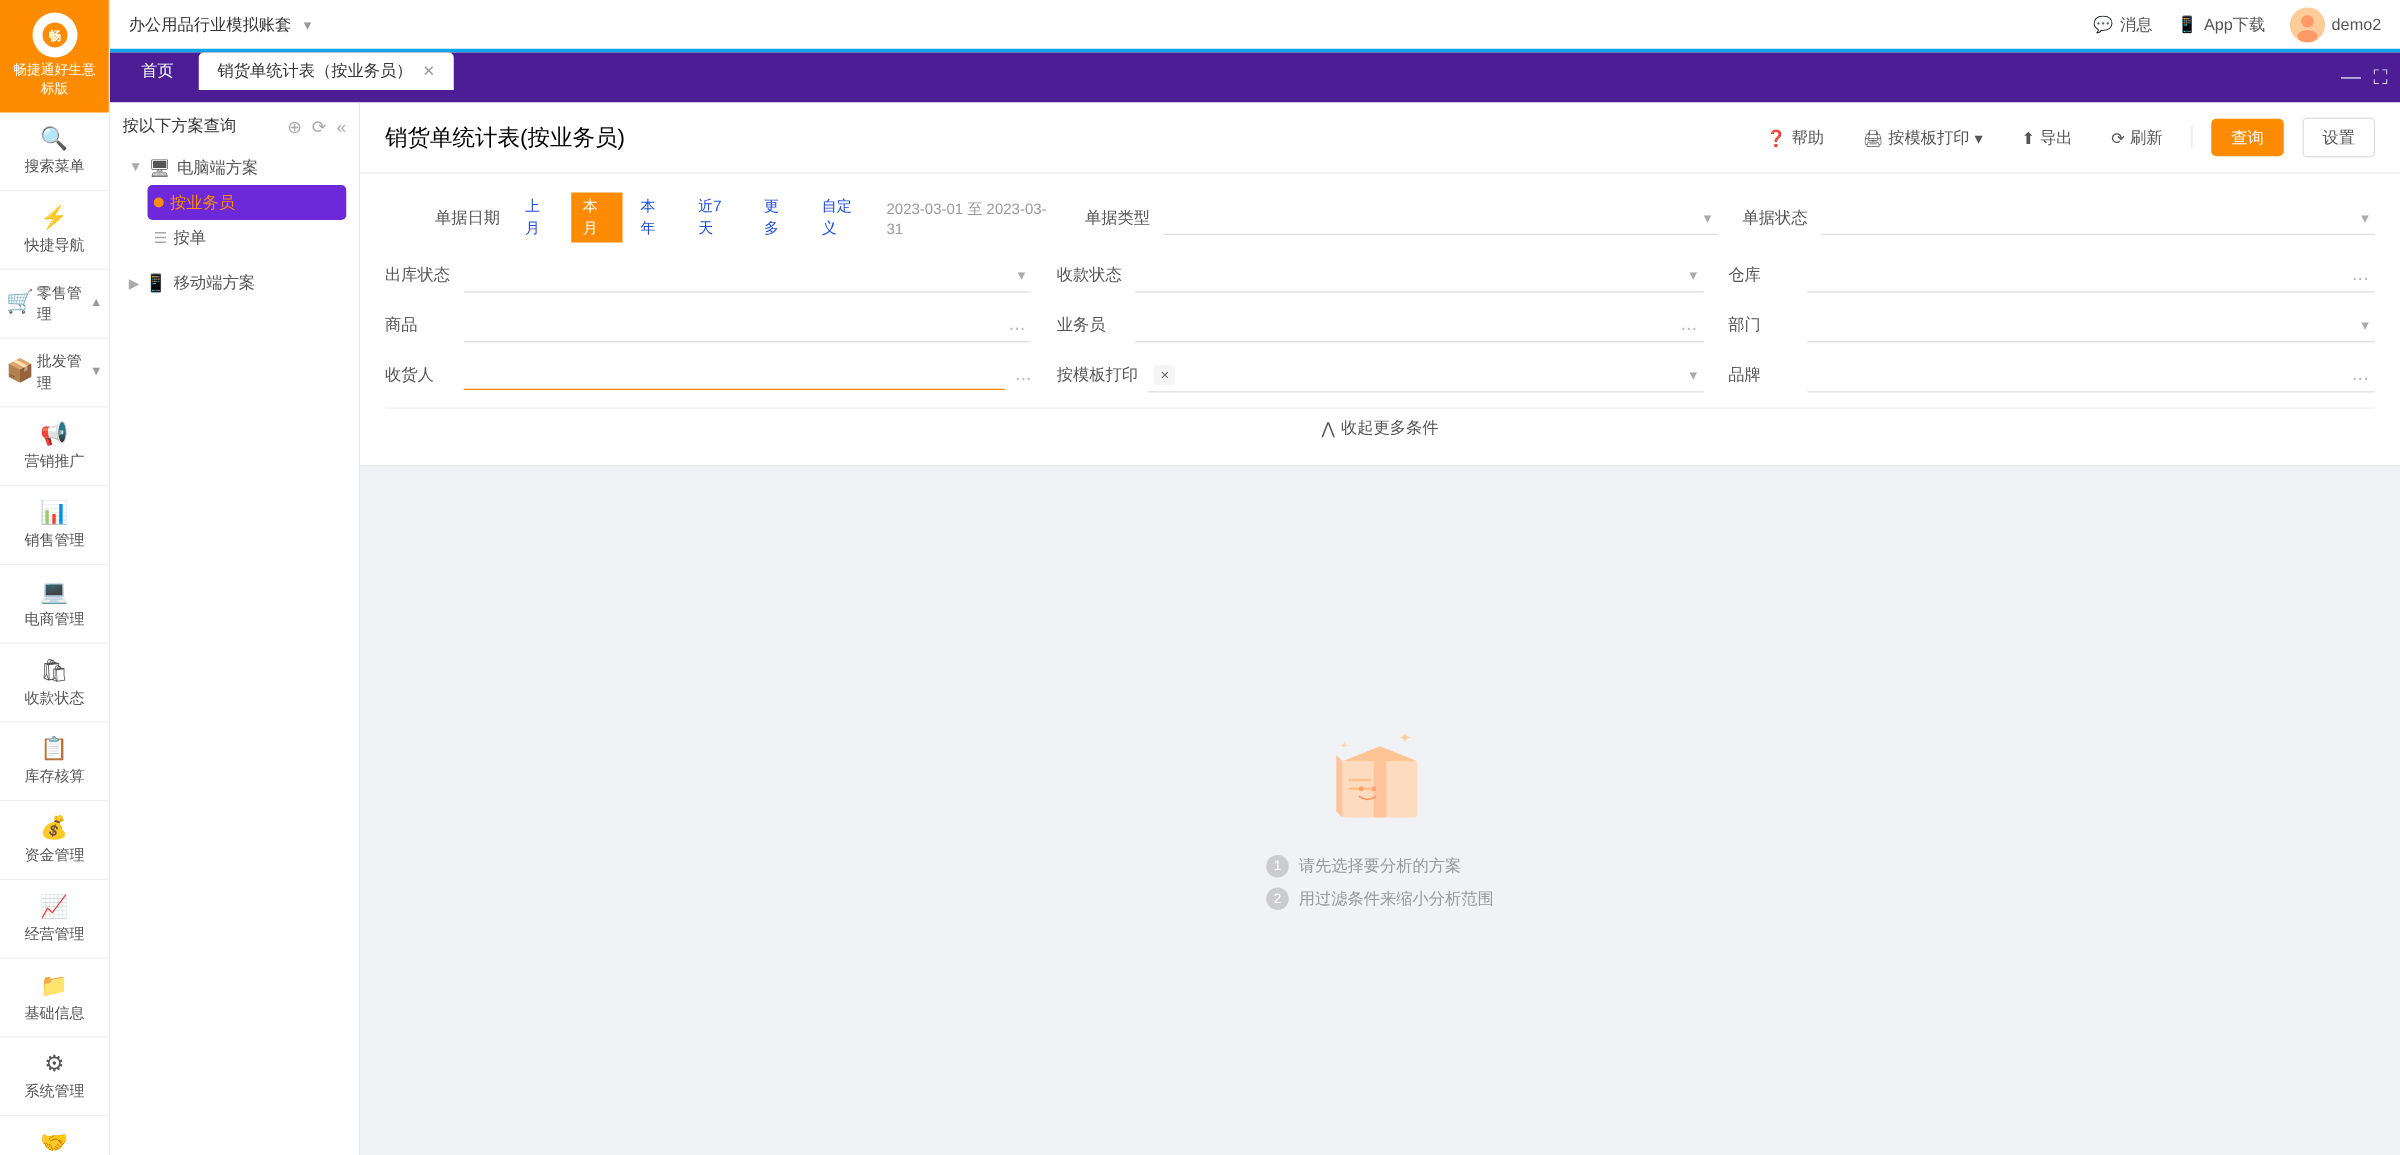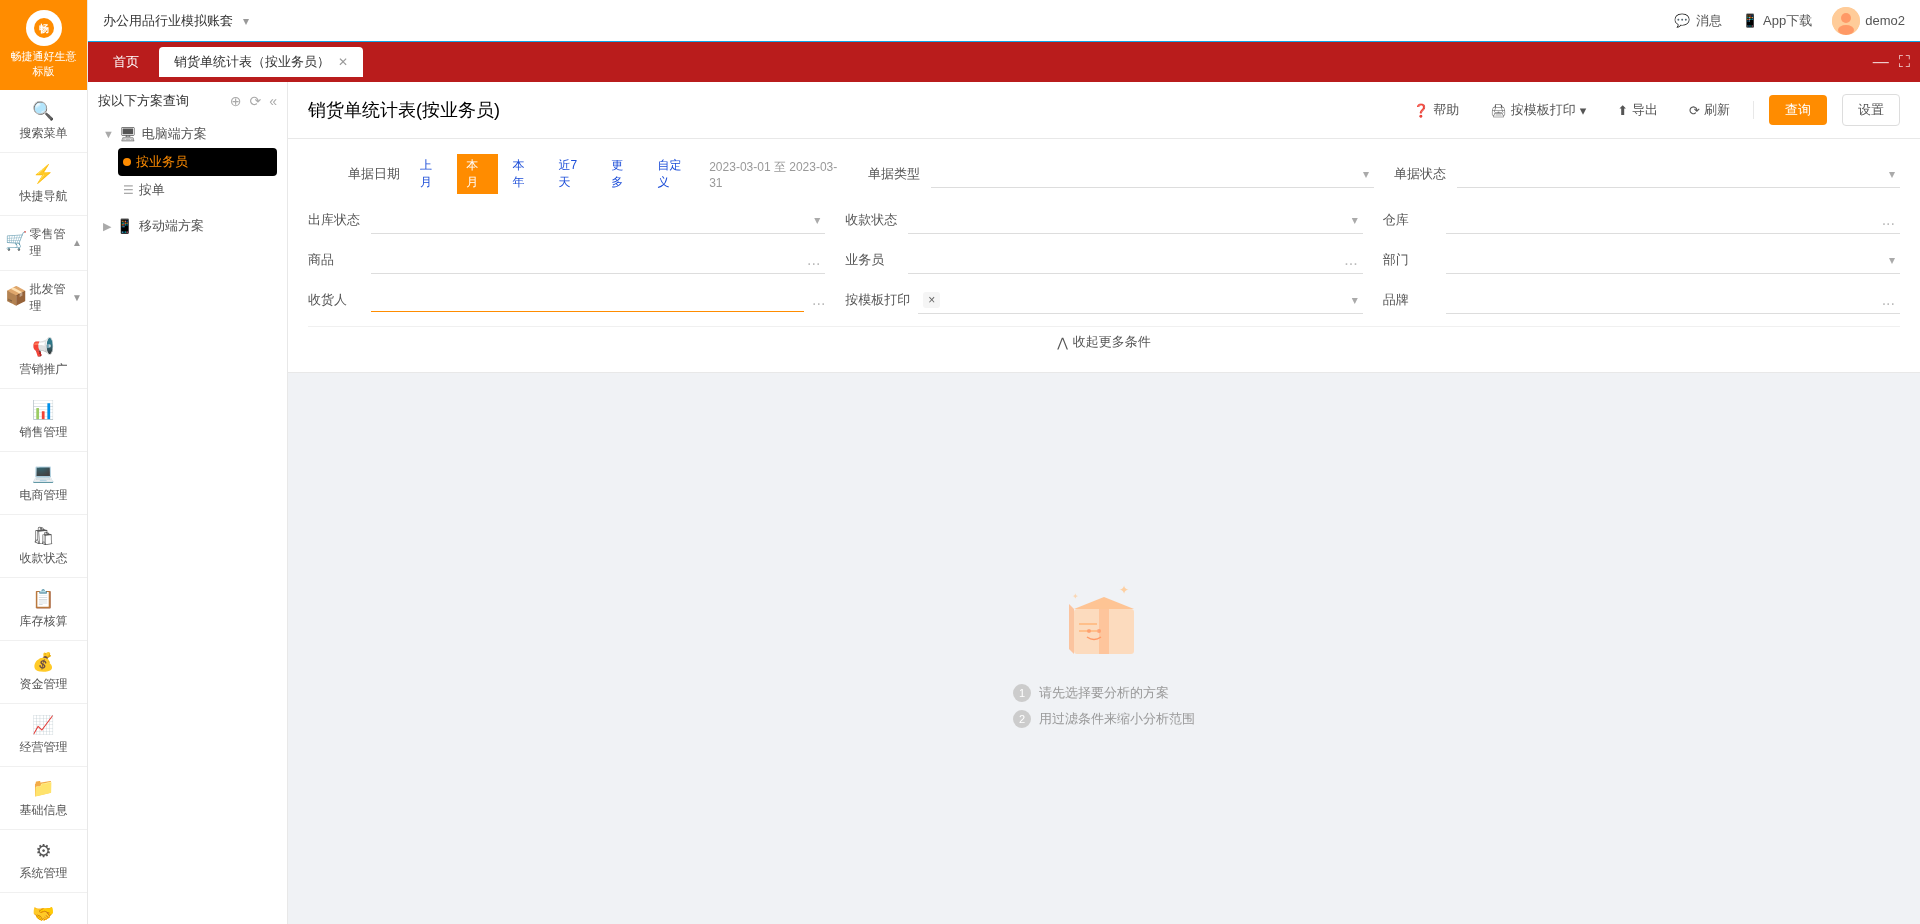--- a/index.html
+++ b/index.html
@@ -57,39 +57,38 @@
       flex: 1;
       display: flex;
       flex-direction: column;
       overflow: hidden;
     }
 
     
     .topbar {
       height: 42px;
       background: #fff;
-      border-bottom: 1px solid #0ea5e9;
+      border-bottom: 3px solid #0ea5e9;
       display: flex;
       align-items: center;
       padding: 0 15px;
       justify-content: space-between;
     }
     .topbar-left { display: flex; align-items: center; gap: 10px; }
     .topbar-title { font-size: 13px; color: #333; }
     .topbar-dropdown { color: #999; font-size: 12px; cursor: pointer; }
     .topbar-right { display: flex; align-items: center; gap: 20px; font-size: 13px; color: #555; }
     .topbar-right-item { display: flex; align-items: center; gap: 5px; cursor: pointer; }
     .avatar { width: 28px; height: 28px; border-radius: 50%; background: #ffcc99; display: flex; align-items: center; justify-content: center; font-size: 12px; color: #fff; overflow: hidden; }
 
     
     .tabbar {
       height: 40px;
-      background: #b91c1c;
-      display: flex;
-      align-items: center;
+      background: #4c1d95;
+      display: flex;
       padding: 0 10px;
       gap: 5px;
     }
     .tab-item {
       height: 30px;
       padding: 0 15px;
       display: flex;
       align-items: center;
       gap: 8px;
       border-radius: 4px 4px 0 0;
@@ -147,21 +146,21 @@
     .tree-sub-item {
       display: flex;
       align-items: center;
       gap: 5px;
       padding: 5px 5px;
       cursor: pointer;
       color: #555;
       font-size: 13px;
       border-radius: 4px;
     }
-    .tree-sub-item.active { color: #ff8c00; background: #000000; }
+    .tree-sub-item.active { color: #ff8c00; background: #6d28d9; }
     .active-dot {
       width: 8px;
       height: 8px;
       border-radius: 50%;
       background: #ff8c00;
       display: inline-block;
     }
 
     
     .right-panel {

